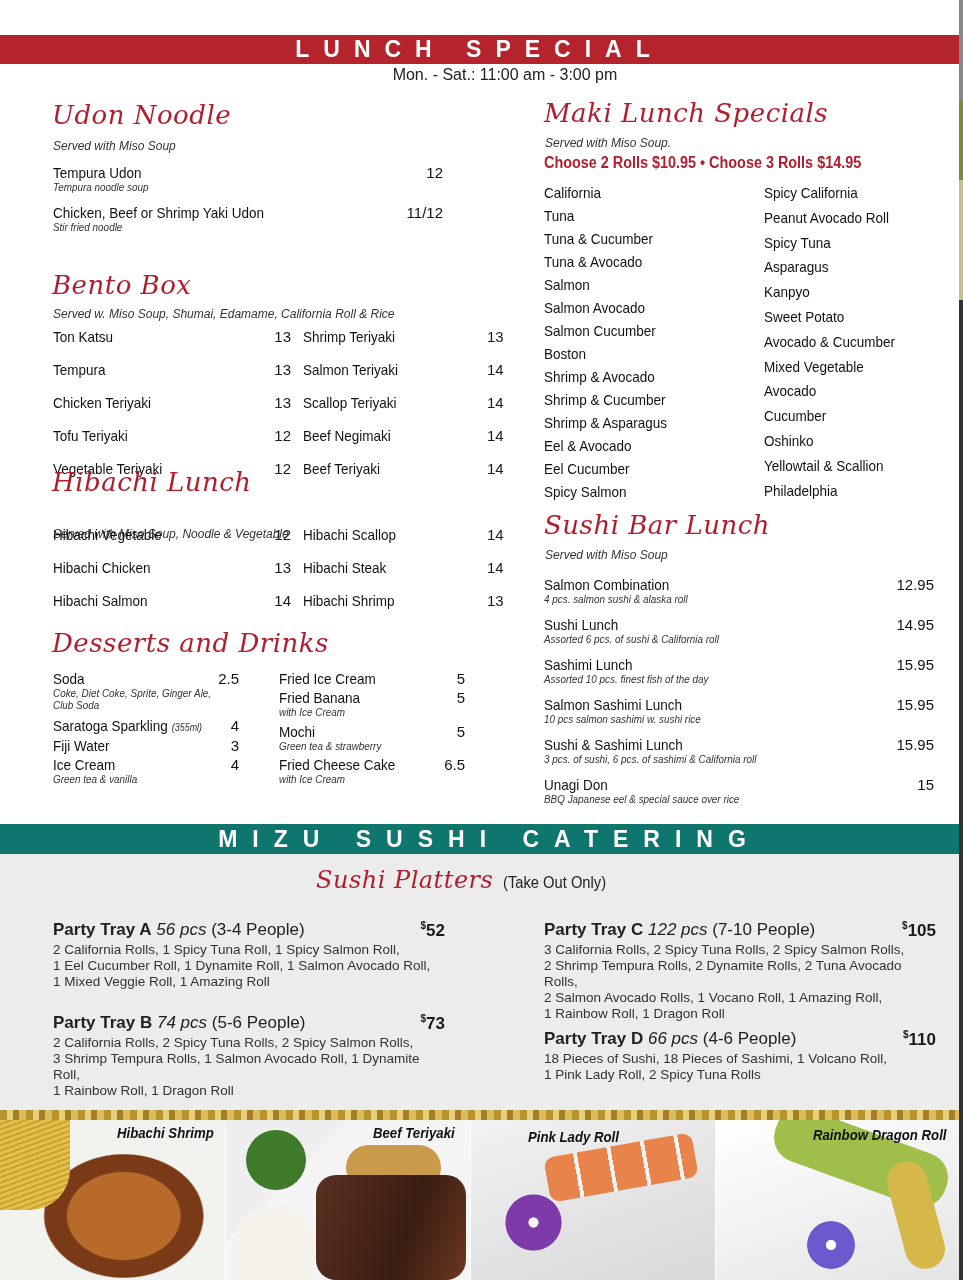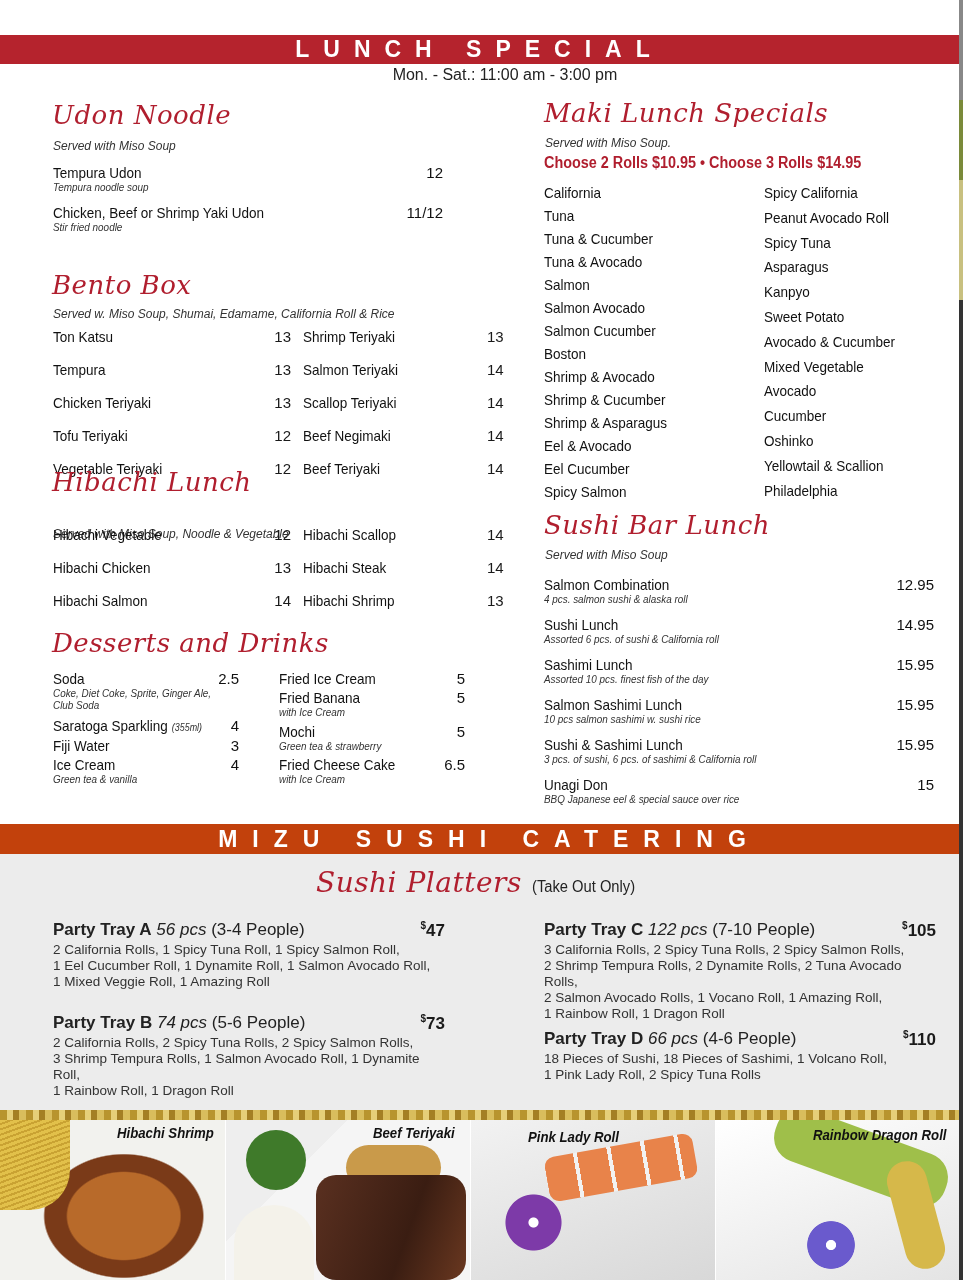--- a/index.html
+++ b/index.html
@@ -34,25 +34,25 @@
 
     
     .maki-col { position: absolute; }
     .maki-col .item { height: 23px; line-height: 23px; }
     .maki-choose { font-weight: bold; color: #b01e2e; font-size: 16px; transform: scaleX(0.9); transform-origin: left; white-space: nowrap; }
 
     .sushibar-row { position: absolute; left: 544px; width: 390px; }
     .sushibar-row .price { position: absolute; right: 0; top: 0; }
 
     
-    .banner-black { position: absolute; left: 0; top: 824px; width: 959px; height: 46px; background: #c2410c;
+    .banner-black { position: absolute; left: 0; top: 824px; width: 959px; height: 46px; background: #0f766e;
       color: #fff; font-weight: bold; font-size: 23px; letter-spacing: 15px; text-align: center; line-height: 30px; padding-left: 20px; }
     .catering-bg { position: absolute; left: 0; top: 854px; width: 959px; height: 256px; background: #ececec; }
     .platters-title { position: absolute; left: 316px; top: 866px; display: flex; align-items: baseline; gap: 10px; }
-    .platters-title .script { font-size: 28px; }
+    .platters-title .script { font-size: 24px; }
     .takeout { font-size: 16px; color: #222; transform: scaleX(0.92); transform-origin: left; }
 
     .tray { position: absolute; width: 392px; }
     .tray-head { font-size: 17px; color: #222; white-space: nowrap; }
     .tray-head b { font-weight: bold; }
     .tray-head i { font-style: italic; }
     .tray-price { position: absolute; right: 0; top: 0; font-weight: bold; font-size: 17px; }
     .tray-price sup { font-size: 10px; vertical-align: 7px; }
     .tray-body { font-size: 13.5px; color: #333; line-height: 16px; margin-top: 2px; }
 
@@ -259,21 +259,21 @@
 
 <div class="banner-black">MIZU SUSHI CATERING</div>
 <div class="catering-bg"></div>
 <div class="platters-title">
   <span class="script">Sushi Platters</span>
   <span class="takeout">(Take Out Only)</span>
 </div>
 
 <div class="tray" style="left:53px; top:920px;">
   <div class="tray-head"><b>Party Tray A</b> <i>56 pcs</i> <span>(3-4 People)</span></div>
-  <div class="tray-price"><sup>$</sup><span>47</span></div>
+  <div class="tray-price"><sup>$</sup><span>52</span></div>
   <div class="tray-body">
     <div>2 California Rolls, 1 Spicy Tuna Roll, 1 Spicy Salmon Roll,</div>
     <div>1 Eel Cucumber Roll, 1 Dynamite Roll, 1 Salmon Avocado Roll,</div>
     <div>1 Mixed Veggie Roll, 1 Amazing Roll</div>
   </div>
 </div>
 
 <div class="tray" style="left:53px; top:1013px;">
   <div class="tray-head"><b>Party Tray B</b> <i>74 pcs</i> <span>(5-6 People)</span></div>
   <div class="tray-price"><sup>$</sup><span>73</span></div>

